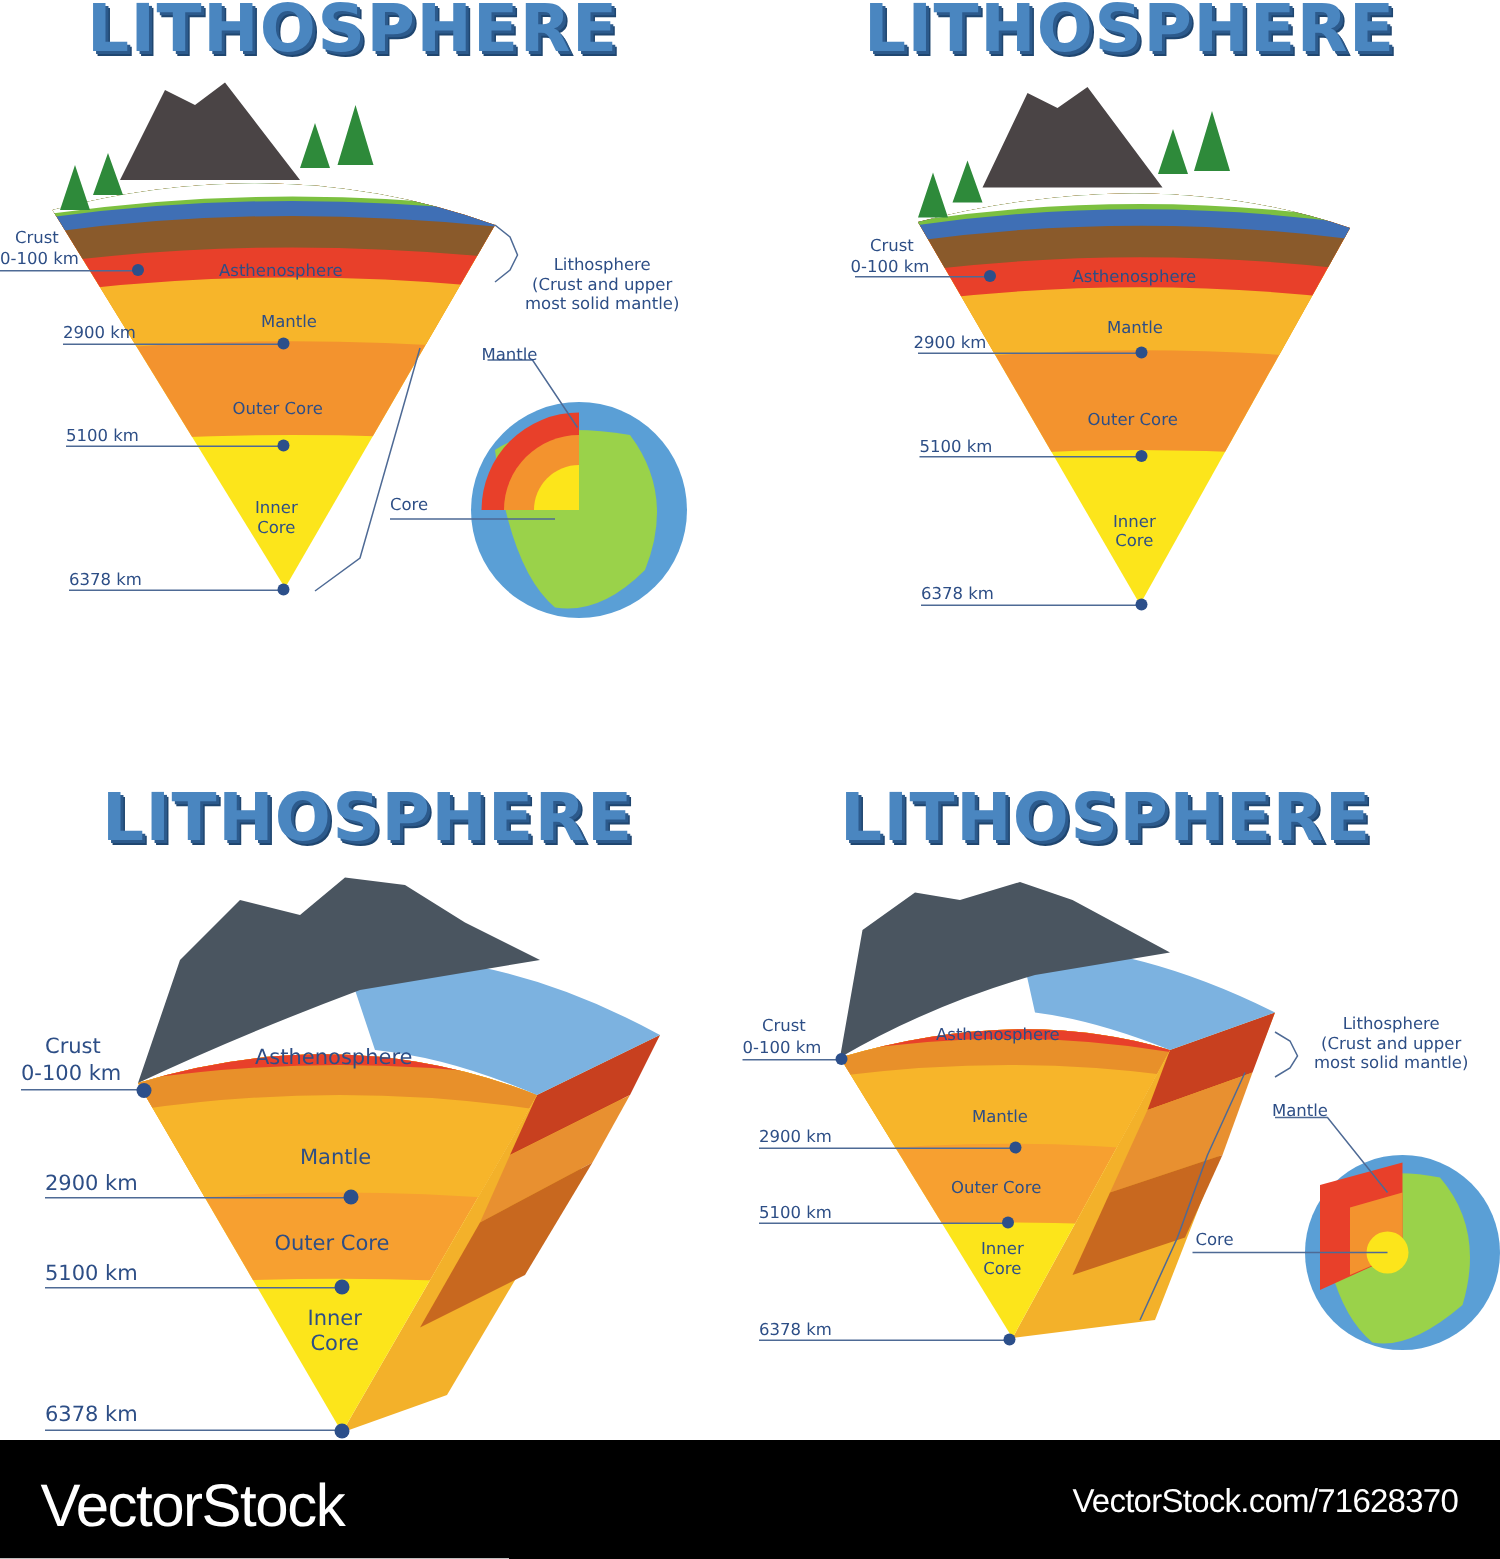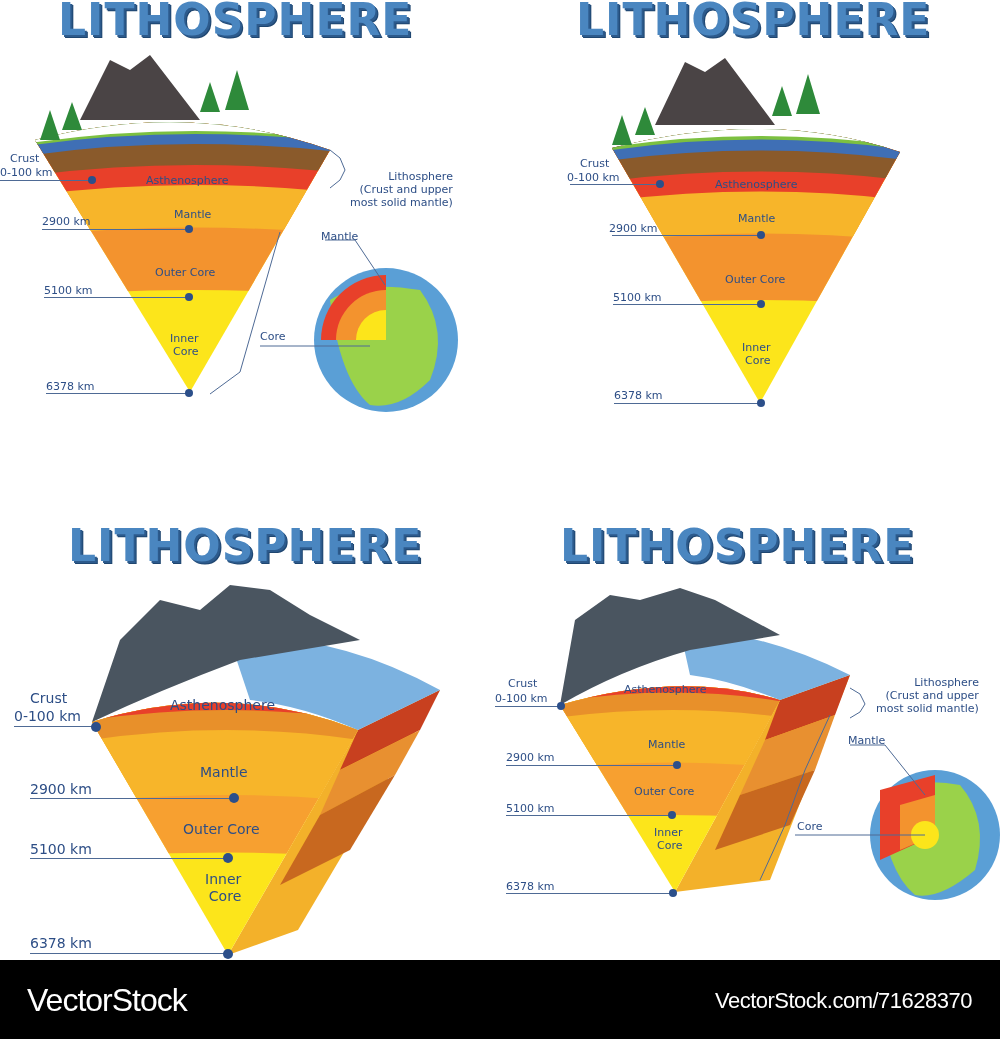--- a/index.html
+++ b/index.html
@@ -1,28 +1,28 @@
 <!DOCTYPE html>
 <html><head>
 <meta charset="utf-8">
 <style>
   html,body{margin:0;padding:0;}
   body{width:1000px;height:1039px;position:relative;background:#ffffff;overflow:hidden;font-family:"DejaVu Sans",sans-serif;}
   .panel{position:absolute;}
   .title{position:absolute;font-family:"DejaVu Sans",sans-serif;font-weight:bold;color:#4a86c0;font-size:44px;letter-spacing:1px;
     text-shadow:2px 2px 0 #2c5a8c,3px 3px 0 #1f4670;white-space:nowrap;}
   .lbl{position:absolute;color:#2d4e86;font-size:11px;white-space:nowrap;line-height:13px;}
-  .lbl.c{text-align:right;}
+  .lbl.c{text-align:center;}
   .big .lbl{font-size:14px;line-height:17px;}
   .line{position:absolute;height:1px;background:#4e6a95;}
   .dot{position:absolute;width:8px;height:8px;border-radius:50%;background:#2c4f8a;}
   .big .dot{width:10px;height:10px;}
   svg{position:absolute;overflow:visible;}
   .footer{position:absolute;left:0;top:960px;width:1000px;height:79px;background:#000;}
-  .footer .brand{position:absolute;left:27px;top:22px;color:#fff;font-family:"Liberation Sans",sans-serif;font-size:32px;letter-spacing:-1px;}
+  .footer .brand{position:absolute;left:27px;top:22px;color:#fff;font-family:"Liberation Sans",sans-serif;font-size:40px;letter-spacing:-1px;}
   .footer .url{position:absolute;right:28px;top:28px;color:#fff;font-family:"Liberation Sans",sans-serif;font-size:22px;letter-spacing:-0.5px;}
 </style>
 </head>
 <body>
 
 <div class="panel">
   <div class="title" style="left:58px;top:-6px;">LITHOSPHERE</div>
   <svg width="1000" height="500" style="left:0;top:0;">
 
     <defs>

